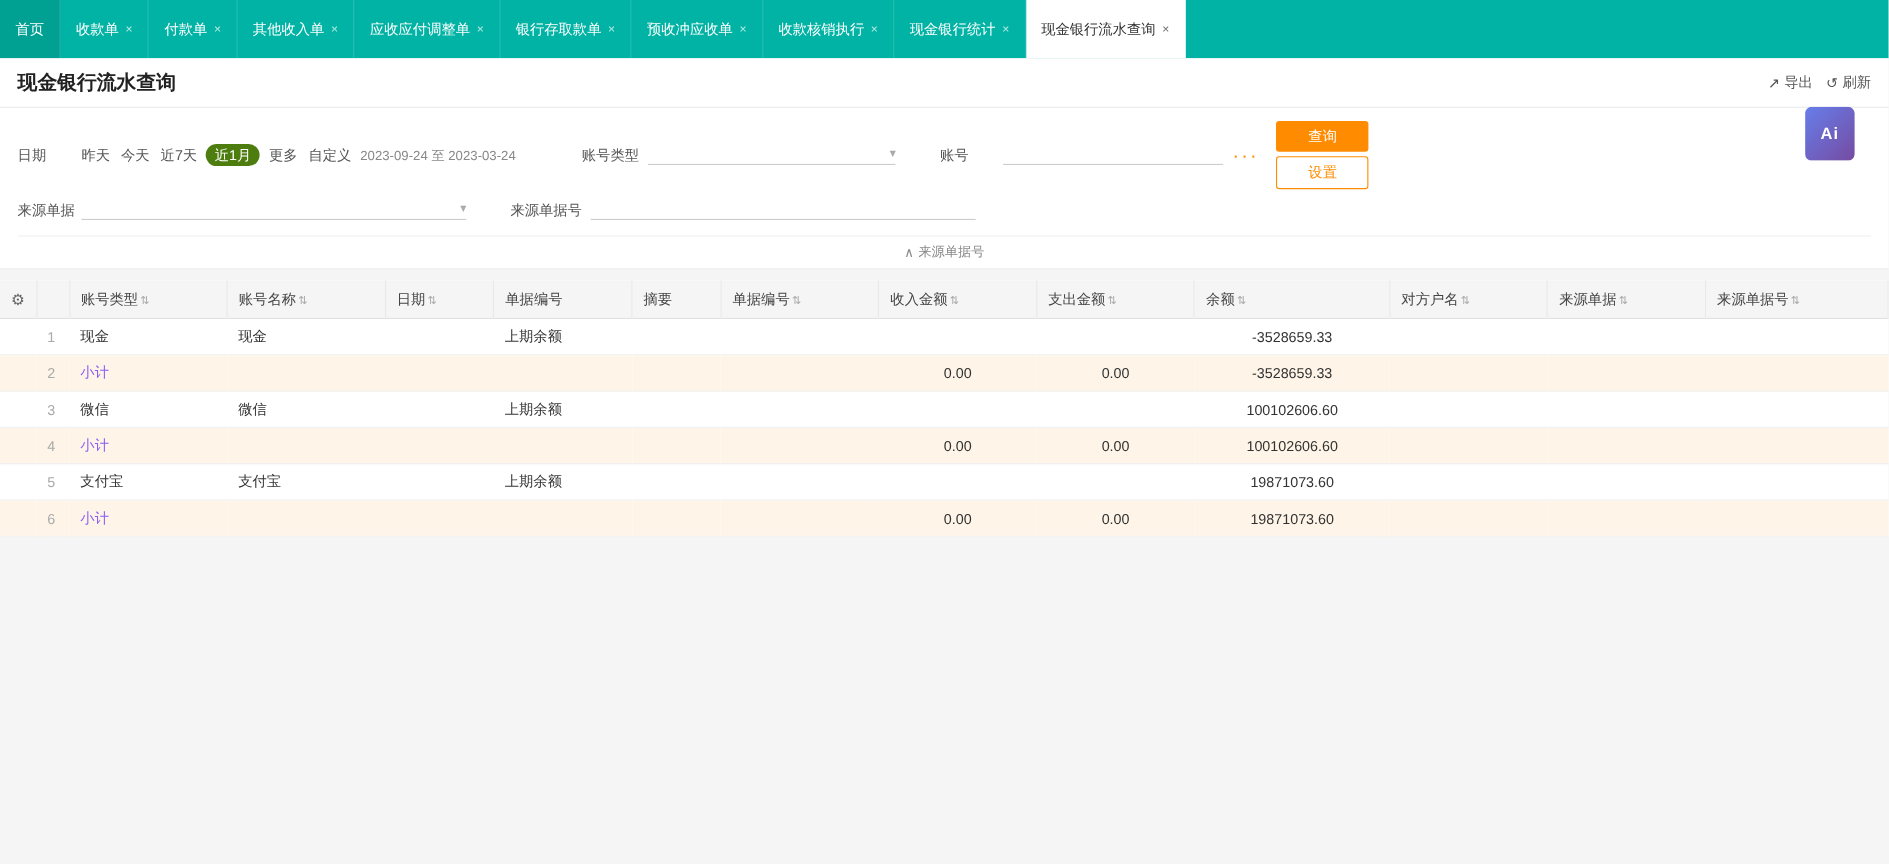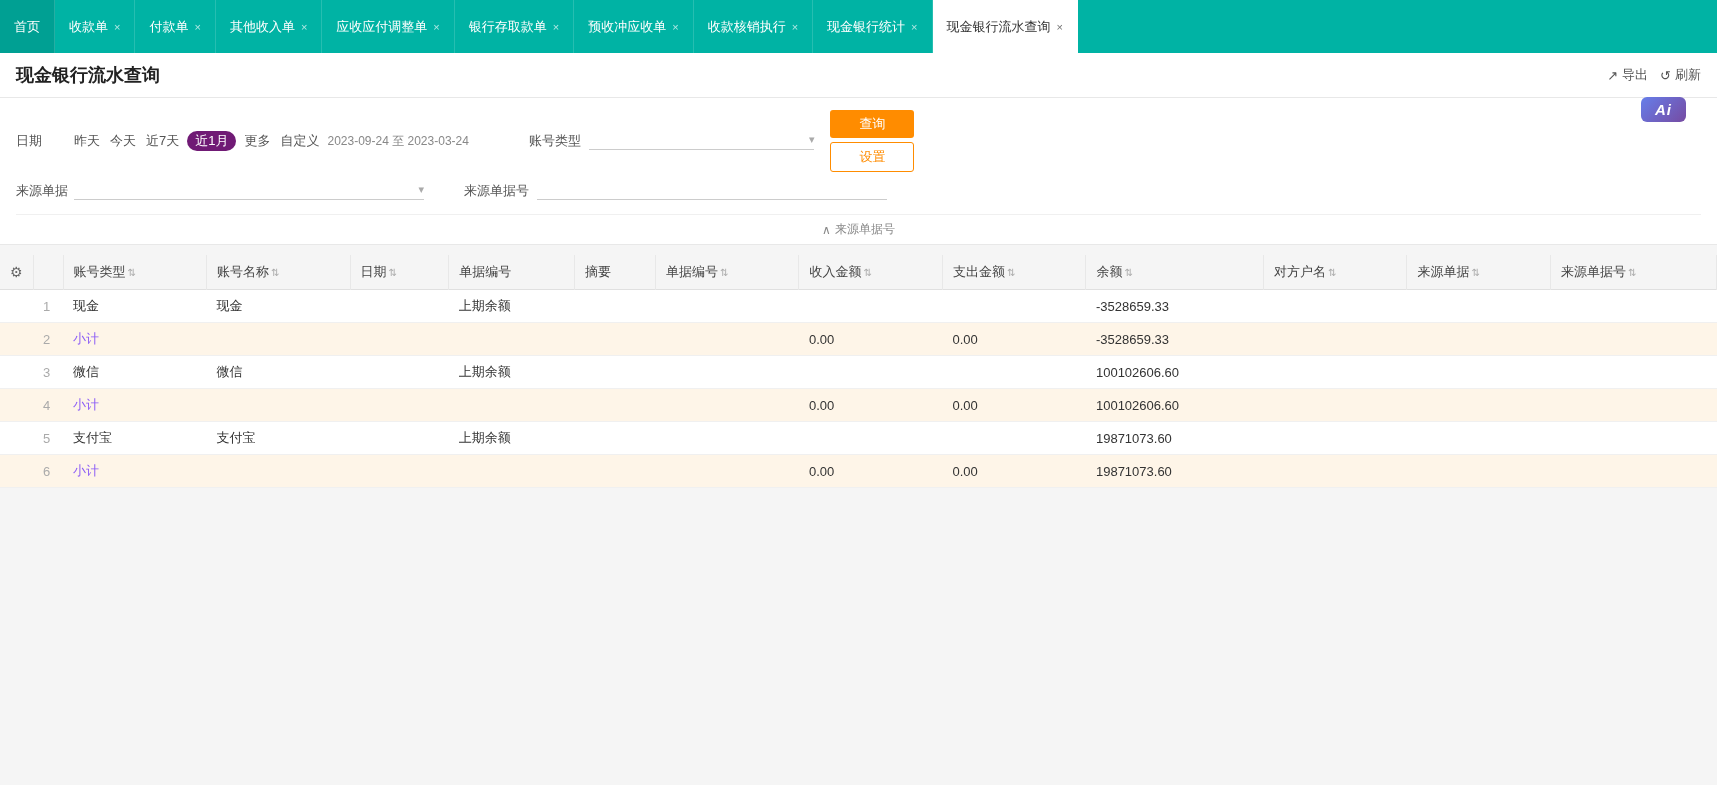--- a/index.html
+++ b/index.html
@@ -90,21 +90,21 @@
       gap: 6px;
       margin-left: 6px;
     }
     .date-shortcut {
       color: #555;
       font-size: 13px;
       cursor: pointer;
       padding: 1px 2px;
     }
     .date-shortcut.active {
-      background: #701a75;
+      background: #4d7c0f;
       color: #fff;
       border-radius: 10px;
       padding: 1px 8px;
     }
     .date-range-text {
       color: #888;
       font-size: 12px;
       margin-left: 6px;
     }
     .filter-input-wrap {
@@ -206,41 +206,40 @@
     }
     tbody tr.subtotal {
       background: #fef5e8;
     }
     tbody td {
       padding: 7px 10px;
       color: #333;
       white-space: nowrap;
     }
     tbody td.num {
-      text-align: left;
+      text-align: center;
     }
     tbody td.orange {
       color: #8b5cf6;
     }
     .row-num { color: #aaa; }
     .gear-icon { font-size: 14px; color: #666; }
 
     
     .ai-badge {
       position: fixed;
       top: 97px;
       right: 31px;
       background: linear-gradient(135deg, #667eea, #764ba2);
       color: #fff;
       font-size: 15px;
       font-weight: bold;
       border-radius: 6px;
-      padding: 4px 14px;
+      padding: 16px 14px;
       letter-spacing: 1px;
-      font-style: italic;
     }
   </style>
 </head>
 <body>
 
 <div class="nav-tabs">
 
 <div class="nav-tab">首页</div>
     <div class="nav-tab">收款单<span class="close-x">×</span></div>
     <div class="nav-tab">付款单<span class="close-x">×</span></div>
@@ -285,20 +284,29 @@
         <span class="date-range-text">2023-09-24 至 2023-03-24</span>
 
         <div style="margin-left:60px; display:flex; align-items:center; gap:8px;">
           <span class="filter-label">账号类型</span>
           <div class="filter-input-wrap">
             <input type="text" style="width: 220px;">
             <span class="filter-dropdown-icon">▾</span>
           </div>
         </div>
 
+        <div style="margin-left:40px; display:flex; align-items:center; gap:8px;">
+          <span class="filter-label">账号</span>
+          <div style="display:flex; align-items:center;">
+            <div class="filter-input-wrap">
+              <input type="text" style="width: 200px;">
+            </div>
+            <span class="dots-btn">···</span>
+          </div>
+        </div>
 
         <div style="margin-left:8px; display:flex; flex-direction:column;">
           <button class="query-btn">查询</button>
           <button class="settings-btn">设置</button>
         </div>
       </div>
 
       <div class="filter-row">
         <span class="filter-label">来源单据</span>
         <div class="filter-input-wrap" style="min-width:350px; margin-left:6px;">

